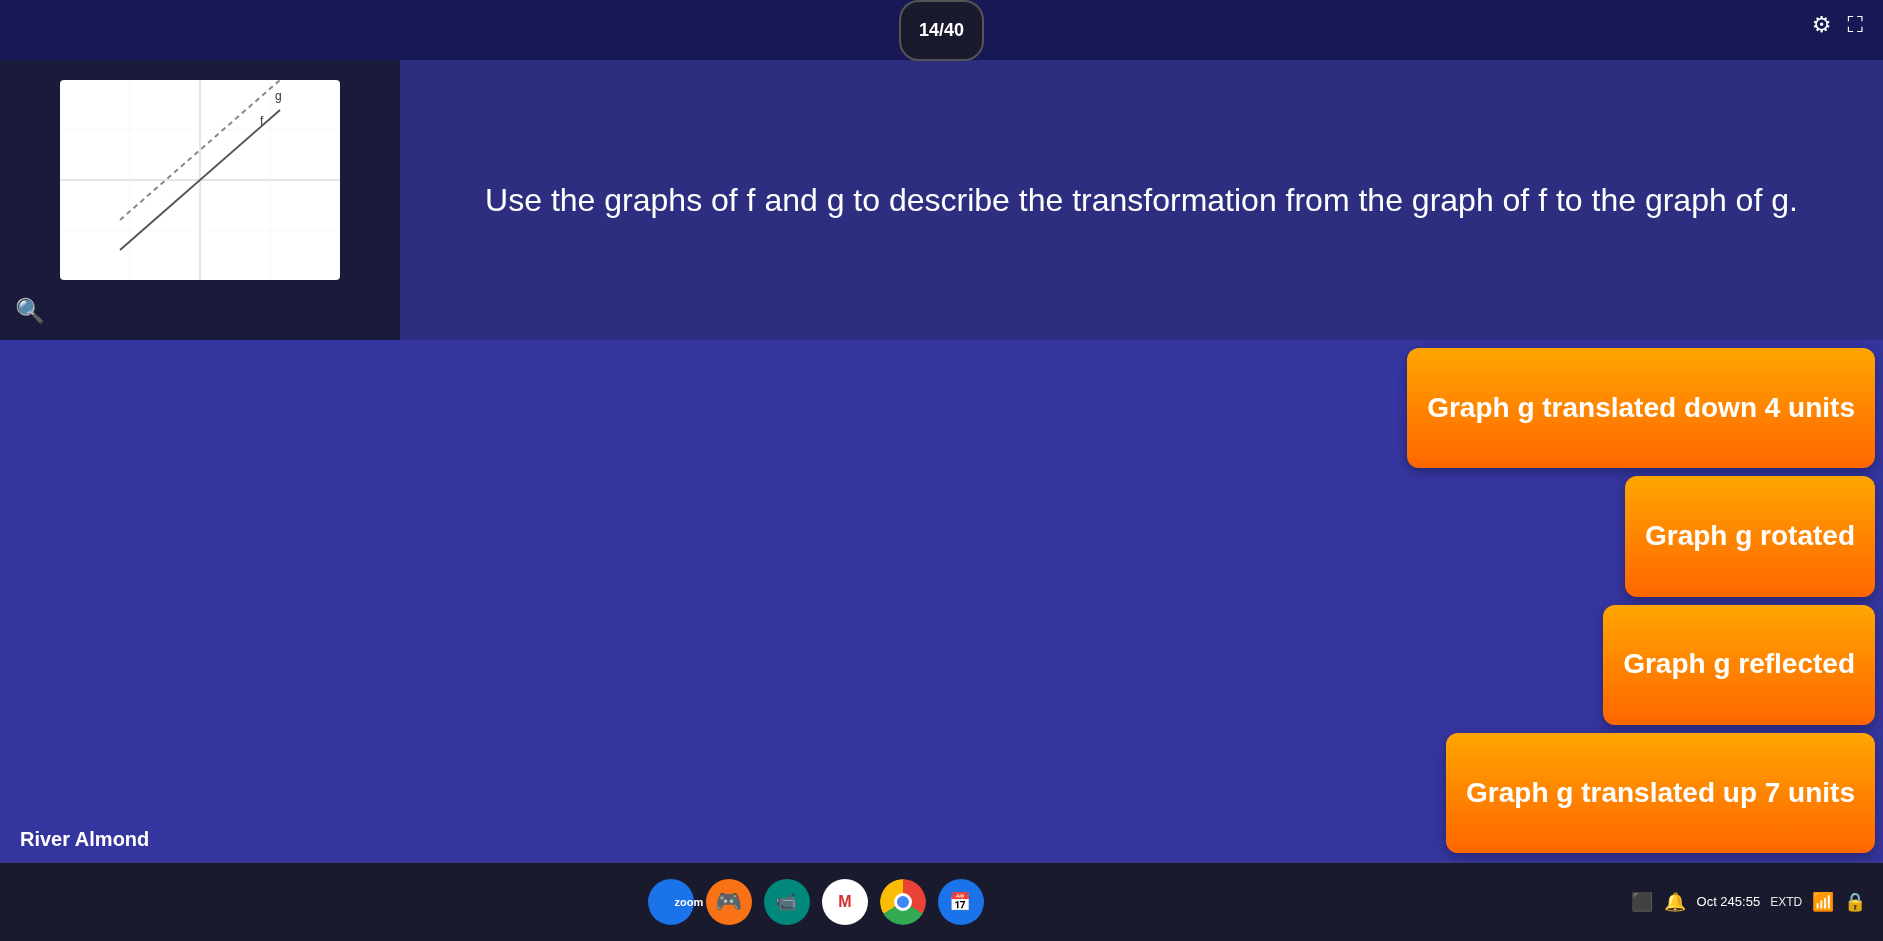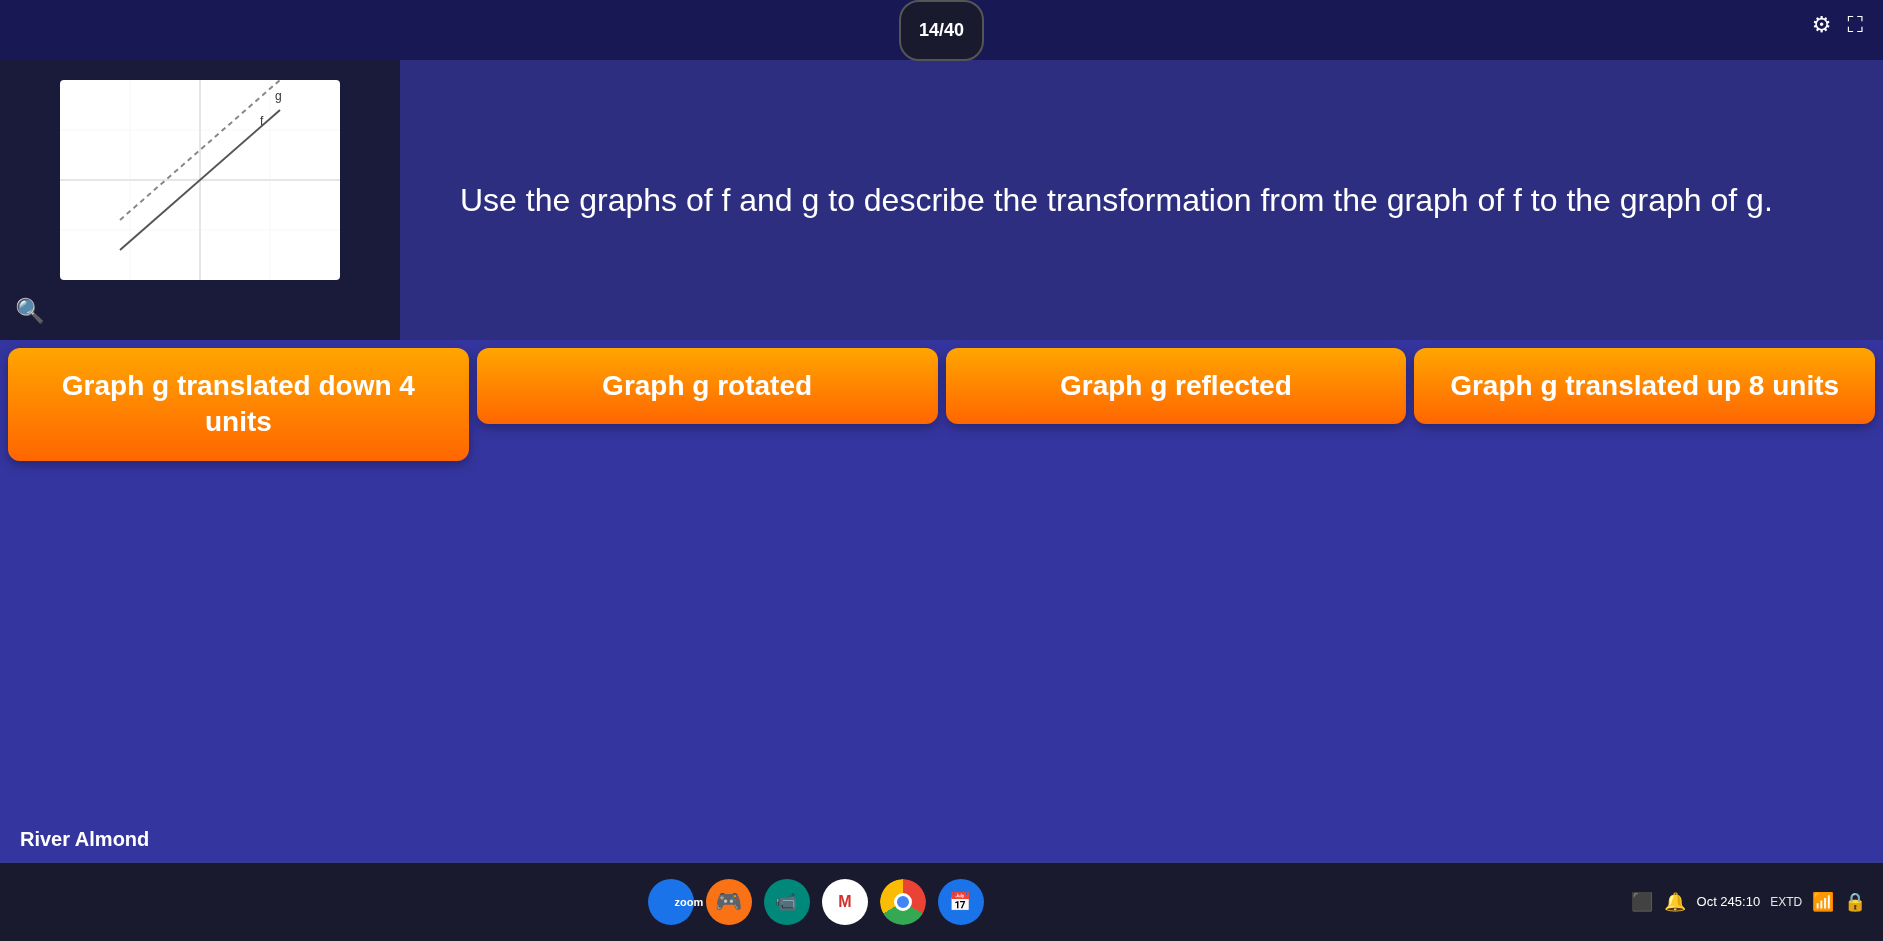--- a/index.html
+++ b/index.html
@@ -114,42 +114,42 @@
       bottom: 15px;
       left: 15px;
       color: #fff;
       font-size: 24px;
     }
 
     .question-text-area {
       flex: 1;
       display: flex;
       align-items: center;
-      justify-content: flex-start;
+      justify-content: center;
       padding: 30px 60px;
       background: #2e2e80;
     }
 
     .question-text {
       color: #fff;
       font-size: 32px;
       text-align: center;
       line-height: 1.5;
       font-weight: 500;
     }
 
     
     .answers-area {
       display: flex;
-      flex-direction: row;
+      flex-direction: column;
       flex: 1;
       gap: 8px;
       padding: 8px;
       background: #3535a0;
-      align-items: flex-start;
+      align-items: flex-end;
     }
 
     .answer-btn {
       flex: 1;
       border: none;
       border-radius: 12px;
       background: linear-gradient(to bottom, #ffa500 0%, #ff6600 100%);
       color: #fff;
       font-size: 28px;
       font-weight: bold;
@@ -312,21 +312,21 @@
       <p class="question-text">Use the graphs of f and g to describe the transformation from the graph of f to the graph of g.</p>
     </div>
 
   </div>
 
   <div class="answers-area">
 
     <button class="answer-btn">Graph g translated down 4 units</button>
     <button class="answer-btn">Graph g rotated</button>
     <button class="answer-btn">Graph g reflected</button>
-    <button class="answer-btn">Graph g translated up 8 units</button>
+    <button class="answer-btn">Graph g translated up 7 units</button>
 
   </div>
 
 </div>
 
 <div class="player-label">River Almond</div>
 
 <div class="taskbar">
 
   <div class="taskbar-center">
@@ -357,20 +357,20 @@
       <span style="font-size:18px;">📅</span>
     </div>
 
   </div>
 
   <div class="taskbar-right">
     <span class="sys-icon">⬛</span>
     <span class="sys-icon">🔔</span>
     <div class="datetime">
       <span>Oct 24</span>
-      <span>5:10</span>
+      <span>5:55</span>
     </div>
     <span class="status-text">EXTD</span>
     <span class="sys-icon">📶</span>
     <span class="sys-icon">🔒</span>
   </div>
 
 </div>
 
 </body></html>

